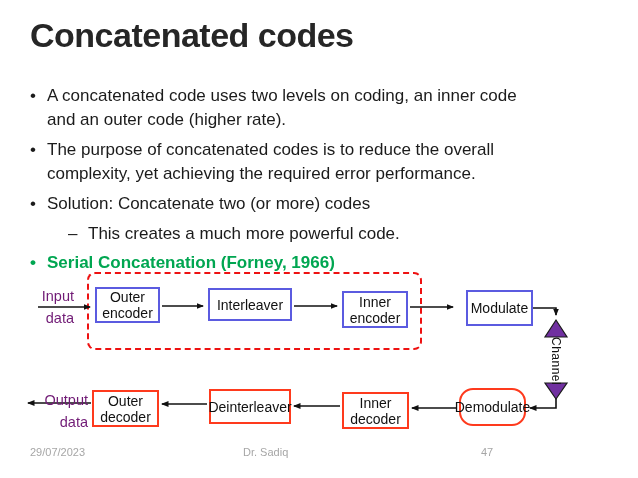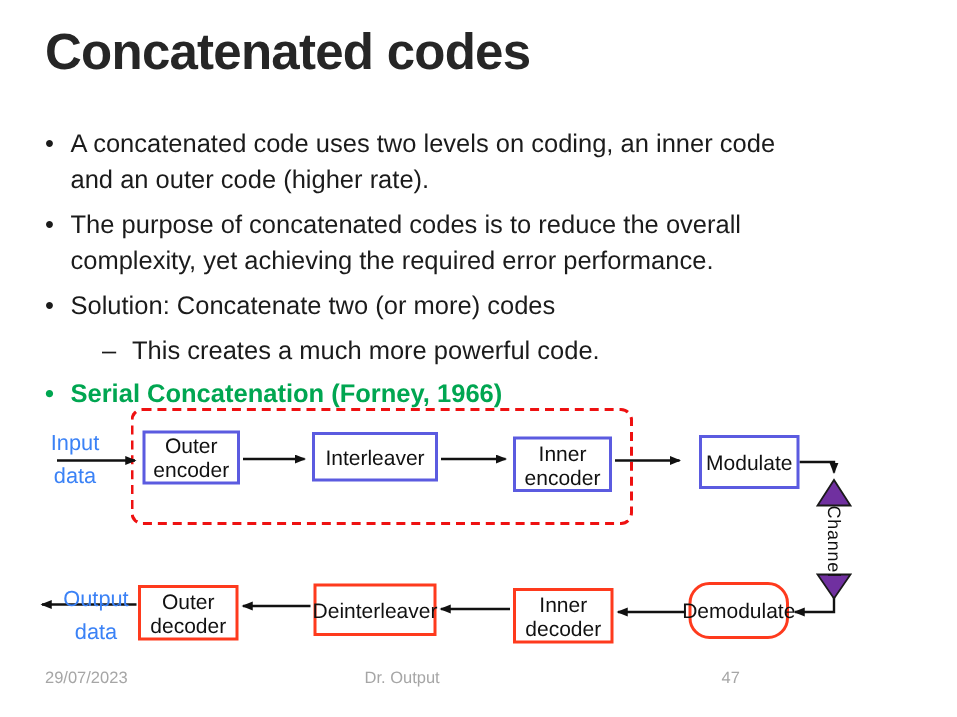--- a/index.html
+++ b/index.html
@@ -52,21 +52,21 @@
   .box.dec{border:2.5px solid var(--decoder-border);}
   .box.outer-encoder {left:95px; top:287px;width:61px;height:32px;}
   .box.interleaver   {left:208px;top:288px;width:80px;height:29px;}
   .box.inner-encoder {left:342px;top:291px;width:62px;height:33px;}
   .box.modulate      {left:466px;top:290px;width:63px;height:32px;}
   .box.outer-decoder {left:92px; top:390px;width:63px;height:33px;}
   .box.deinterleaver {left:209px;top:389px;width:78px;height:31px;}
   .box.inner-decoder {left:342px;top:392px;width:63px;height:33px;}
   .box.demodulate    {left:459px;top:388px;width:63px;height:34px;border-radius:14px;}
   .iolabel{
-    position:absolute;width:48px;text-align:center;color:#3b82f6;
+    position:absolute;width:48px;text-align:right;color:#701a75;
     font-size:14.5px;line-height:22px;white-space:pre-line;
   }
   .iolabel.input{left:26px;top:285px;}
   .iolabel.output{left:24px;top:389px;margin-left:16px;}
   .channel-label{
     position:absolute;left:549px;top:337px;height:48px;
     writing-mode:vertical-rl;text-orientation:mixed;
     font-size:12px;color:#111;letter-spacing:0.5px;
   }
   .footer{position:absolute;left:0;top:446px;width:638px;font-size:11px;color:var(--footer-gray);}
@@ -147,17 +147,17 @@
     <div class="box dec deinterleaver">Deinterleaver</div>
     <div class="box dec inner-decoder">Inner
 decoder</div>
     <div class="box dec demodulate">Demodulate</div>
 
     <div class="channel-label">Channel</div>
   </div>
 
   <div class="footer">
     <span class="fdate">29/07/2023</span>
-    <span class="fauthor">Dr. Output</span>
+    <span class="fauthor">Dr. Sadiq</span>
     <span class="fpage">47</span>
   </div>
 
 </div>
 
 </body></html>

